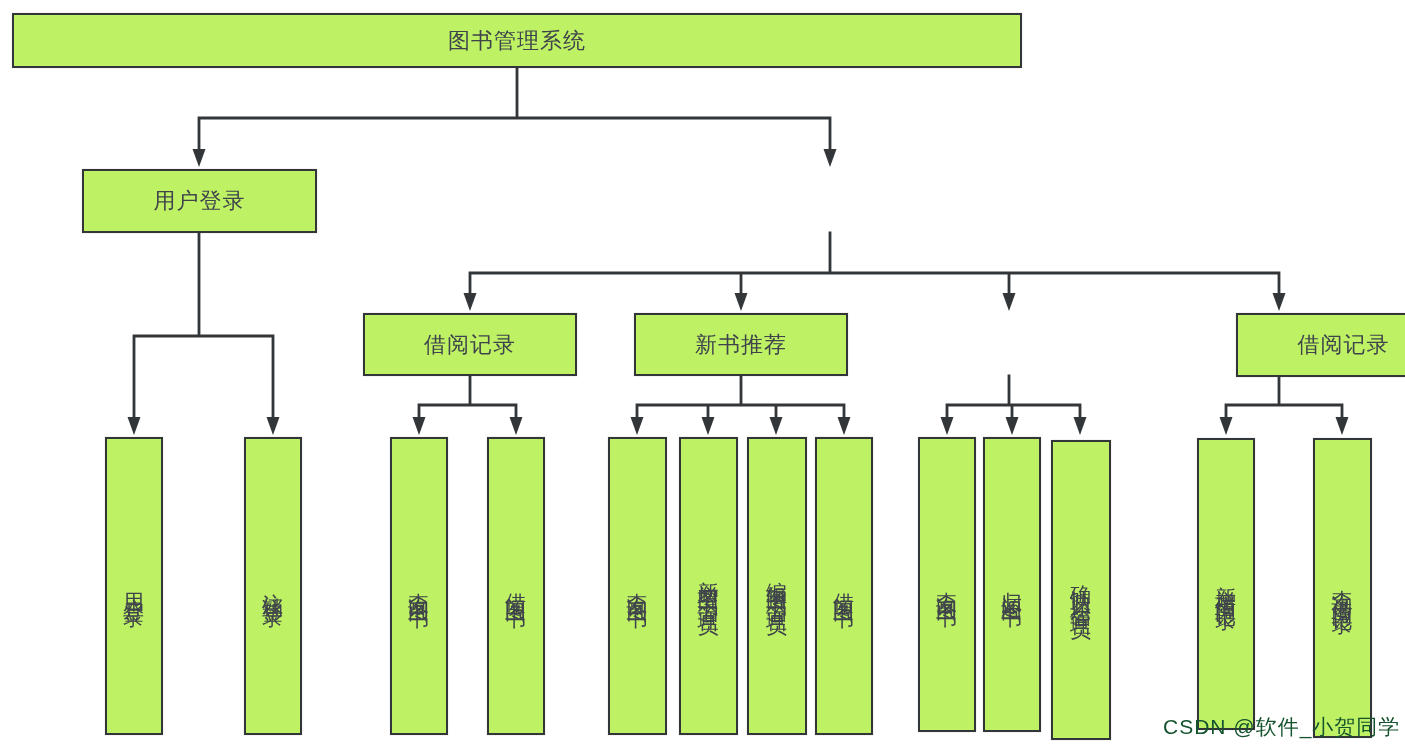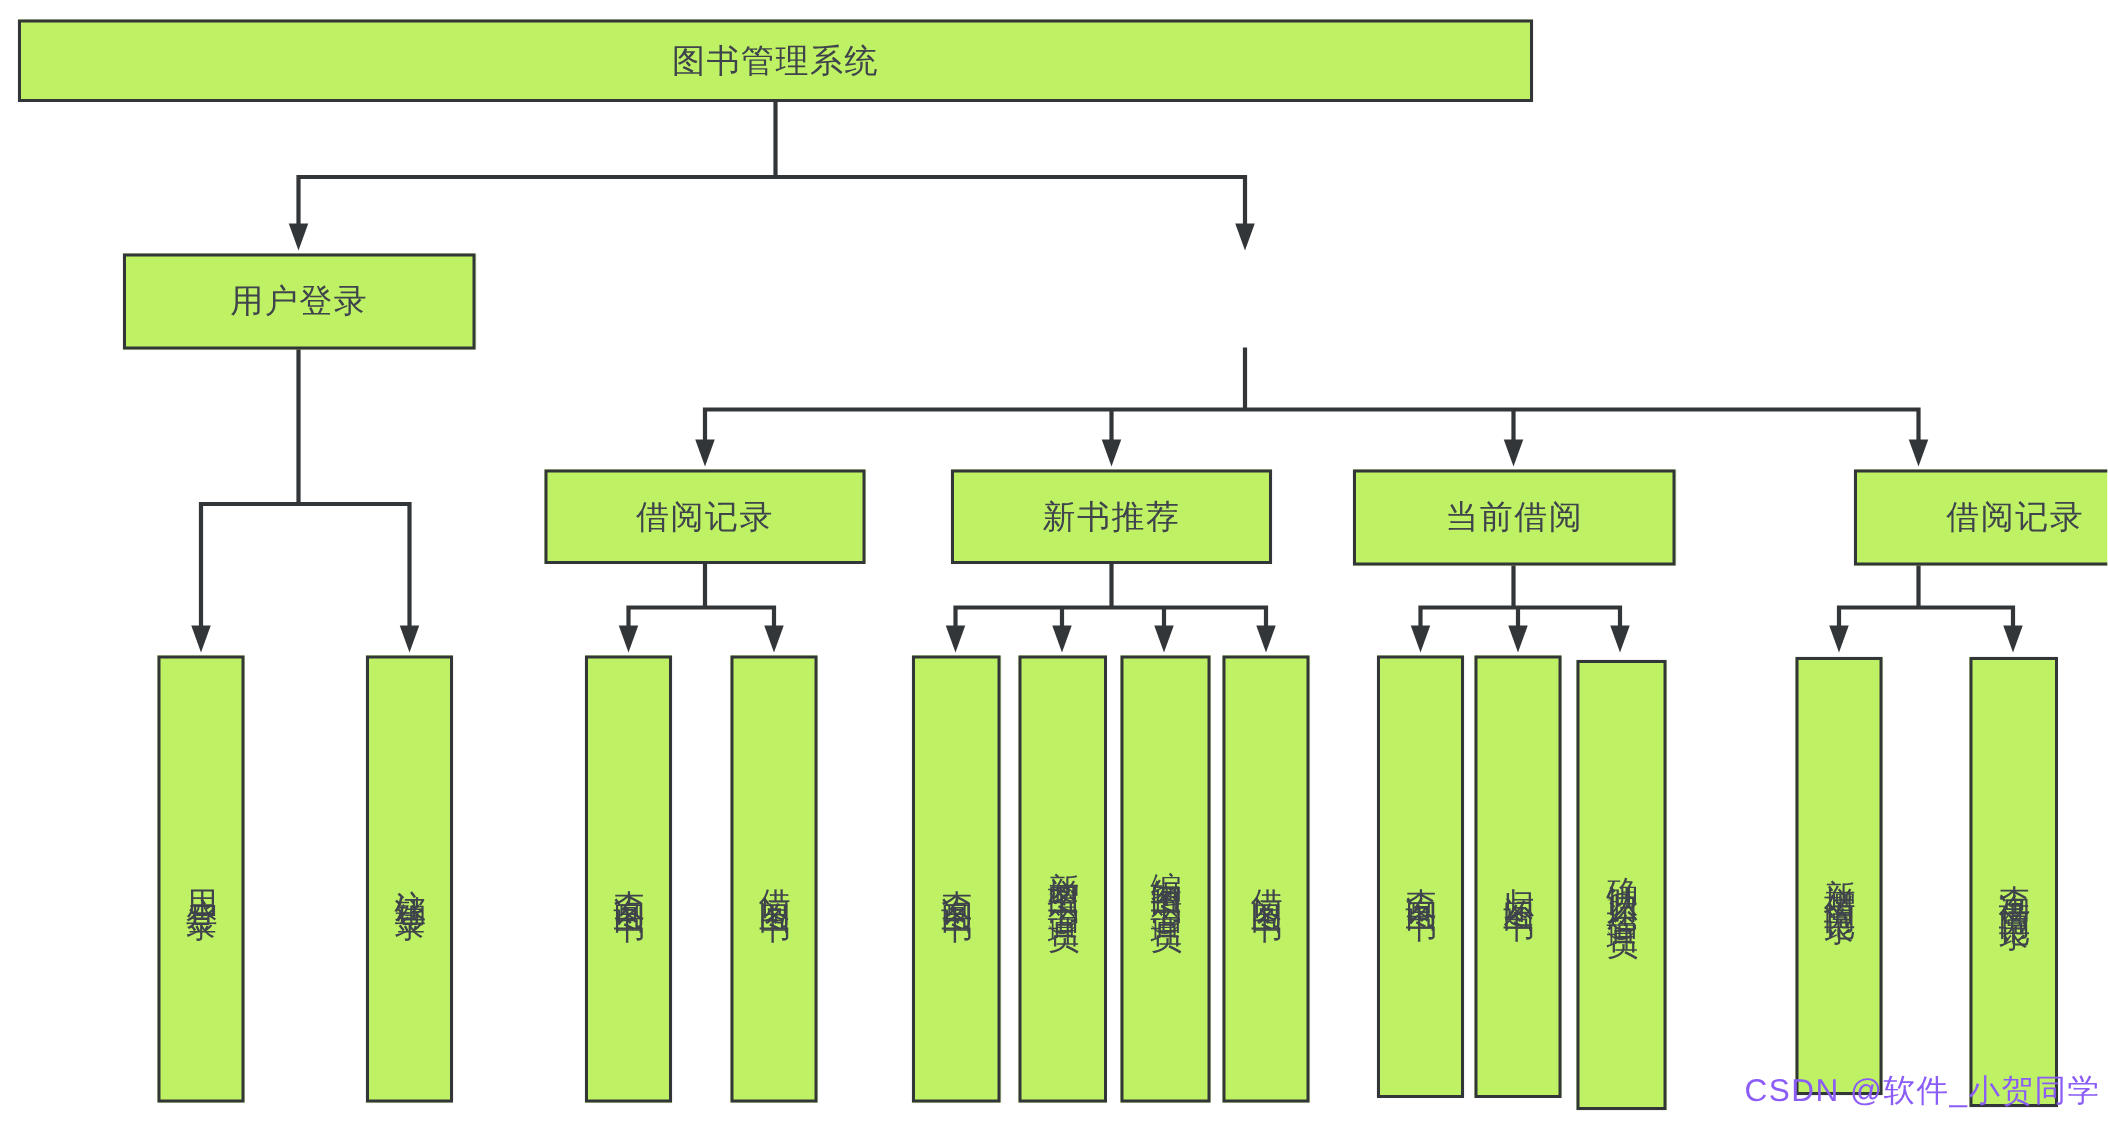--- a/index.html
+++ b/index.html
@@ -31,21 +31,21 @@
     letter-spacing: 5px;
     line-height: 1;
     color: #3f434b;
     white-space: nowrap;
   }
   .watermark {
     position: absolute;
     left: 1163px;
     top: 713px;
     font-size: 21px;
-    color: #8b5cf6;
+    color: #14532d;
     letter-spacing: 1px;
     white-space: nowrap;
   }
 </style>
 </head>
 <body>
 
 <div class="canvas">
 
   <svg id="conn" width="1405" height="747" viewBox="0 0 1405 747">
@@ -85,23 +85,20 @@
   <div class="box lvl" style="left:82px;top:169px;width:235px;height:64px">
     <span>用户登录</span>
   </div>
 
   <div class="box lvl" style="left:363px;top:313px;width:214px;height:63px">
     <span>借阅记录</span>
   </div>
   <div class="box lvl" style="left:634px;top:313px;width:214px;height:63px">
     <span>新书推荐</span>
   </div>
-  <div class="box lvl" style="left:902px;top:313px;width:215px;height:64px">
-    <span>当前借阅</span>
-  </div>
   <div class="box lvl" style="left:1236px;top:313px;width:215px;height:64px">
     <span>借阅记录</span>
   </div>
 
   <div class="box leaf" style="left:105px;top:437px;width:58px;height:298px">
     <span class="vtext">用户登录</span>
   </div>
   <div class="box leaf" style="left:244px;top:437px;width:58px;height:298px">
     <span class="vtext">注销登录</span>
   </div>

